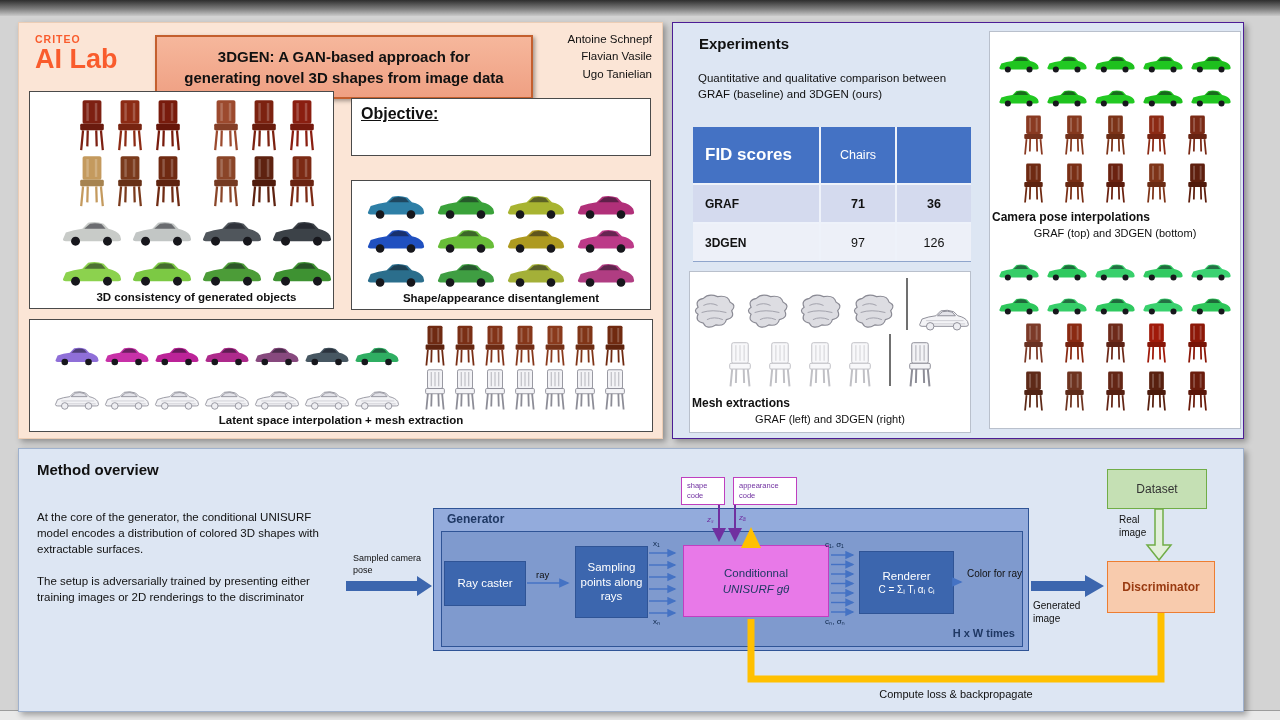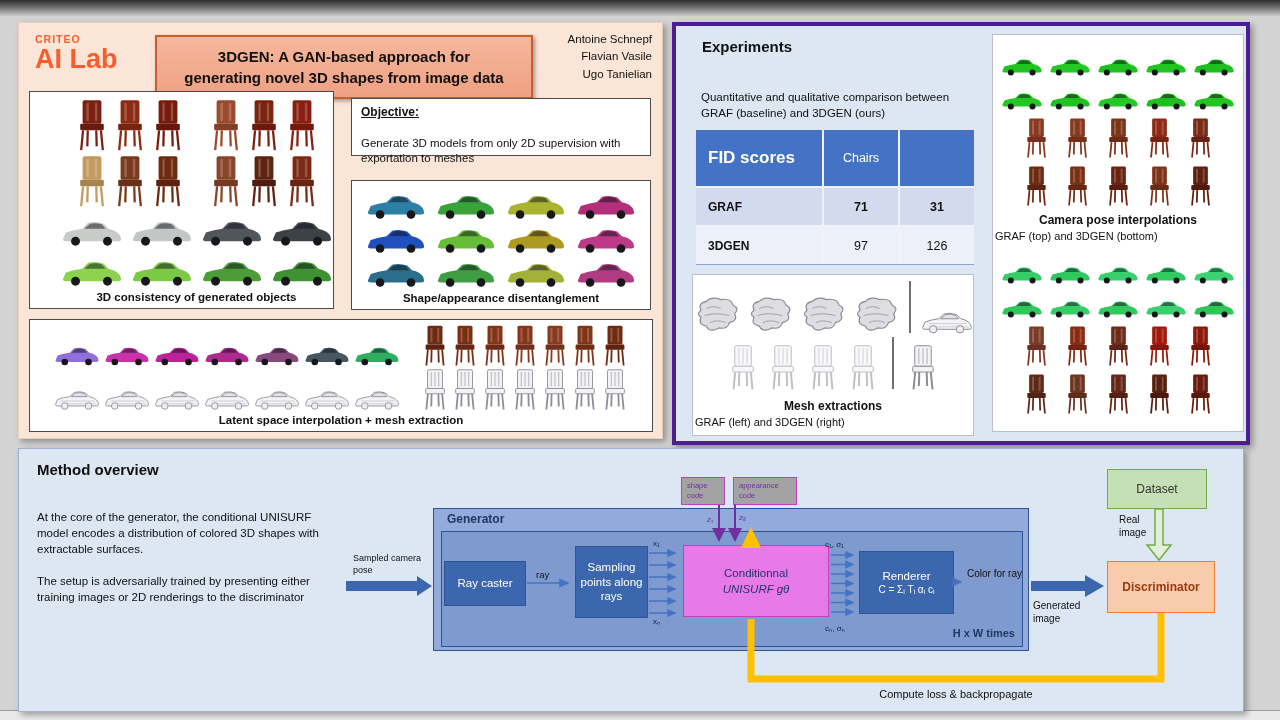--- a/index.html
+++ b/index.html
@@ -4,50 +4,50 @@
 <style>
   html,body{margin:0;padding:0;}
   body{width:1280px;height:720px;position:relative;overflow:hidden;background:#d3d3d3;
        font-family:"Liberation Sans",sans-serif;color:#111;}
   #top-edge{position:absolute;left:0;top:0;width:100%;height:16px;
        background:linear-gradient(180deg,#2e2e2e,#7d7d7d 55%,#c9c9c9);}
   #bottom-edge{position:absolute;left:0;bottom:0;width:100%;height:9px;background:#e9e9e9;border-top:1px solid #9c9c9c;}
 
   .panel{position:absolute;box-shadow:3px 3px 6px rgba(0,0,0,.32);}
   #intro{left:18px;top:22px;width:643px;height:415px;background:#fbe5d6;border:1px solid #eccdb5;}
-  #experiments{left:672px;top:22px;width:570px;height:415px;background:#dde6f3;border:4px solid #4c1d95;}
+  #experiments{left:672px;top:22px;width:570px;height:415px;background:#dde6f3;border:1px solid #4c1d95;}
   #method{left:18px;top:448px;width:1224px;height:262px;background:#dde6f3;border:1px solid #9fb1cd;}
 
   
   #logo{position:absolute;left:16px;top:10px;color:#f95c2d;}
   #logo .lt{font-size:10.5px;font-weight:bold;letter-spacing:1px;}
   #logo .lm{font-size:27px;font-weight:bold;line-height:1.05;}
   #title-box{position:absolute;left:136px;top:12px;width:374px;height:60px;
       background:linear-gradient(#f6b79c,#efa083);border:2px solid #c45f2e;
       box-shadow:2px 2px 4px rgba(0,0,0,.35);
       display:flex;flex-direction:column;align-items:center;justify-content:center;
       font-weight:bold;font-size:15px;line-height:1.4;text-align:center;}
   #authors{position:absolute;left:495px;top:8px;width:138px;text-align:right;
       font-size:11.5px;line-height:1.5;}
   .wbox{position:absolute;background:#fff;border:1px solid #4a4a4a;
       display:flex;flex-direction:column;justify-content:flex-end;padding:4px;box-sizing:border-box;}
   #consistency-box{left:10px;top:68px;width:305px;height:218px;padding-left:34px;}
   #obj-box{position:absolute;left:332px;top:75px;width:300px;height:58px;background:#fff;
       border:1px solid #4a4a4a;padding:6px 9px;box-sizing:border-box;}
-  #obj-box .oh{font-weight:bold;text-decoration:underline;font-size:12px;margin-bottom:17px;}
+  #obj-box .oh{font-weight:bold;text-decoration:underline;font-size:16px;margin-bottom:1px;}
   #obj-box .ot{font-size:11.5px;line-height:1.3;}
   #disent-box{left:332px;top:157px;width:300px;height:130px;}
   #interp-box{left:10px;top:296px;width:624px;height:113px;}
   .figwrap{display:flex;flex-direction:column;justify-content:flex-end;}
   .fig-row{display:flex;justify-content:center;align-items:flex-end;}
   .fig-caption{text-align:center;font-weight:bold;font-size:11.5px;padding:3px 0 1px;}
 
   
   #exp-head{position:absolute;left:26px;top:12px;font-size:15px;font-weight:bold;}
-  #exp-desc{position:absolute;left:25px;top:48px;width:282px;font-size:11.5px;line-height:1.35;margin-top:16px;}
+  #exp-desc{position:absolute;left:25px;top:48px;width:282px;font-size:11.5px;line-height:1.35;}
   #fid-table{position:absolute;left:20px;top:104px;width:278px;border-bottom:1.5px solid #8fa5cc;}
   .fid-r{display:flex;}
   .fid-r > div{display:flex;align-items:center;box-sizing:border-box;}
   .fid-c1{width:128px;padding-left:12px;}
   .fid-c2{width:76px;justify-content:center;}
   .fid-c3{width:74px;justify-content:center;}
   .fid-h{height:56px;background:#4472c4;color:#fff;}
   .fid-h .fid-c1{font-size:17px;font-weight:bold;}
   .fid-h .fid-c2,.fid-h .fid-c3{font-size:12.5px;}
   .fid-h > div{border-right:2.5px solid #eef2fa;}
@@ -56,22 +56,22 @@
   .fid-d .fid-c1{font-weight:bold;font-size:12px;}
   .fid-d > div{border-right:2.5px solid #eef2fa;}
   .fid-d > .fid-c3{border-right:none;}
   #fid-r1{background:#d4daee;}
   #fid-r1 .fid-c2,#fid-r1 .fid-c3{font-weight:bold;}
   #fid-r2{background:#edf0f8;}
   .expbox{position:absolute;background:#fff;border:1px solid #b9c0cc;
       display:flex;flex-direction:column;box-sizing:border-box;padding:4px 2px;}
   #mesh-box{left:16px;top:248px;width:282px;height:162px;justify-content:flex-start;}
   #pose-box{left:316px;top:8px;width:252px;height:398px;justify-content:flex-start;padding-top:8px;}
-  .cap-b{text-align:center;font-weight:bold;font-size:12px;line-height:1.3;}
-  .cap-s{text-align:left;font-size:11px;line-height:1.3;}
+  .cap-b{font-weight:bold;font-size:12px;line-height:1.3;}
+  .cap-s{text-align:center;font-size:11px;line-height:1.3;}
   #mesh-box .caps{margin-top:auto;padding-bottom:2px;}
   #pose-box .caps{padding:6px 0 8px;}
 
   
   #method-head{position:absolute;left:18px;top:12px;font-size:15px;font-weight:bold;}
   #method-text{position:absolute;left:18px;top:44px;width:298px;font-size:11.5px;line-height:1.4;}
   #method-text p{margin:16px 0 15px 0;}
   .abs{position:absolute;box-sizing:border-box;}
   #d-genouter{left:414px;top:59px;width:596px;height:143px;background:#93abdc;border:1.5px solid #2f5496;}
   #d-genlabel{left:428px;top:63px;font-size:12px;font-weight:bold;color:#1f3864;}
@@ -79,33 +79,33 @@
   .bluebox{background:#3c66ae;color:#fff;border:1px solid #2f5496;
       display:flex;flex-direction:column;align-items:center;justify-content:center;
       text-align:center;font-size:11.5px;line-height:1.3;}
   #d-ray{left:425px;top:112px;width:82px;height:45px;}
   #d-sampling{left:556px;top:97px;width:73px;height:72px;}
   #d-unisurf{left:664px;top:96px;width:146px;height:72px;background:#e879e8;border:1.5px solid #c13fc1;
       color:#1f3864;display:flex;flex-direction:column;align-items:center;justify-content:center;
       font-size:11.5px;line-height:1.4;text-align:center;}
   #d-renderer{left:840px;top:102px;width:95px;height:63px;}
   #d-renderer .f2{font-size:10px;}
-  .codebox{background:#a3a3a3;border:1.5px solid #bf3fbf;color:#7030a0;font-size:7.5px;
+  .codebox{background:#ffffff;border:1.5px solid #bf3fbf;color:#7030a0;font-size:7.5px;
       line-height:1.4;display:flex;flex-direction:column;justify-content:center;padding-left:5px;}
   #d-shape{left:662px;top:28px;width:44px;height:28px;}
   #d-app{left:714px;top:28px;width:64px;height:28px;}
   .dlab{position:absolute;font-size:9.5px;line-height:1.3;color:#111;}
   .zlab{position:absolute;font-size:8px;font-style:italic;color:#7030a0;}
   #d-zs{left:688px;top:64px;}
   #d-za{left:720px;top:64px;}
   .xlab{position:absolute;font-size:8px;color:#0b2548;}
   #d-x1{left:634px;top:90px;}
   #d-xn{left:634px;top:166px;}
   #d-c1{left:806px;top:91px;}
-  #d-cn{left:806px;top:166px;margin-top:7px;}
+  #d-cn{left:806px;top:166px;}
   #d-raylab{left:517px;top:120px;font-size:9.5px;}
   #d-sampled{left:334px;top:104px;width:82px;font-size:9px;}
   #d-colorray{left:948px;top:118px;width:58px;font-size:10px;}
   #d-hxw{left:884px;top:178px;width:112px;text-align:right;font-size:11px;font-weight:bold;color:#1f3864;}
   #d-genimg{left:1014px;top:150px;width:72px;font-size:10px;}
   #d-dataset{left:1088px;top:20px;width:100px;height:40px;background:#c5e0b4;border:1.5px solid #70ad47;
       color:#333;display:flex;align-items:center;justify-content:center;font-size:12px;}
   #d-realimg{left:1100px;top:64px;width:44px;font-size:10px;}
   #d-disc{left:1088px;top:112px;width:108px;height:52px;background:#f8cbad;border:1.5px solid #ed7d31;
       color:#993a10;font-weight:bold;display:flex;align-items:center;justify-content:center;font-size:12px;}
@@ -328,21 +328,20 @@
               <circle cx="48" cy="23" r="4.6" fill="#17171c"></circle>
             </svg>
           </span>
         </div>
       </div>
     <div class="fig-caption">3D consistency of generated objects</div>
   </div>
 
   <div id="obj-box">
     <div class="oh">Objective:</div>
-    <div class="ot">Generate 3D models from only 2D supervision with exportation to meshes</div>
   </div>
 
   <div class="wbox" id="disent-box">
     <div class="figwrap">
         <div class="fig-row" style="height: 34px; gap: 10px;">
           <span style="width: 60px; height: 32px; flex: 0 0 auto; display: flex; align-items: flex-end; justify-content: center;">
             <svg width="60" height="32" viewBox="0 0 64 30" preserveAspectRatio="xMidYMax meet">
               <path d="M2 21 L5 14 Q13 11 22 10 L28 4 Q36 2 44 5 L49 10 Q58 12 61 17 L62 21 Q62 23 59 23 L5 23 Q2 23 2 21 Z" fill="#2e7fa6"></path>
               <path d="M24 10 L30 5 Q36 3.5 42 5.5 L46 10 Z" fill="rgba(15,15,25,.5)"></path>
               <circle cx="15" cy="23" r="4.6" fill="#17171c"></circle>
@@ -709,21 +708,21 @@
   <div id="exp-desc">Quantitative and qualitative comparison between GRAF (baseline) and 3DGEN (ours)</div>
 
   <div id="fid-table">
     <div class="fid-r fid-h">
       <div class="fid-c1">FID scores</div>
       <div class="fid-c2">Chairs</div>
     </div>
     <div class="fid-r fid-d" id="fid-r1">
       <div class="fid-c1">GRAF</div>
       <div class="fid-c2">71</div>
-      <div class="fid-c3">31</div>
+      <div class="fid-c3">36</div>
     </div>
     <div class="fid-r fid-d" id="fid-r2">
       <div class="fid-c1">3DGEN</div>
       <div class="fid-c2">97</div>
       <div class="fid-c3">126</div>
     </div>
   </div>
 
   <div class="expbox" id="mesh-box">
     <div class="figwrap">

